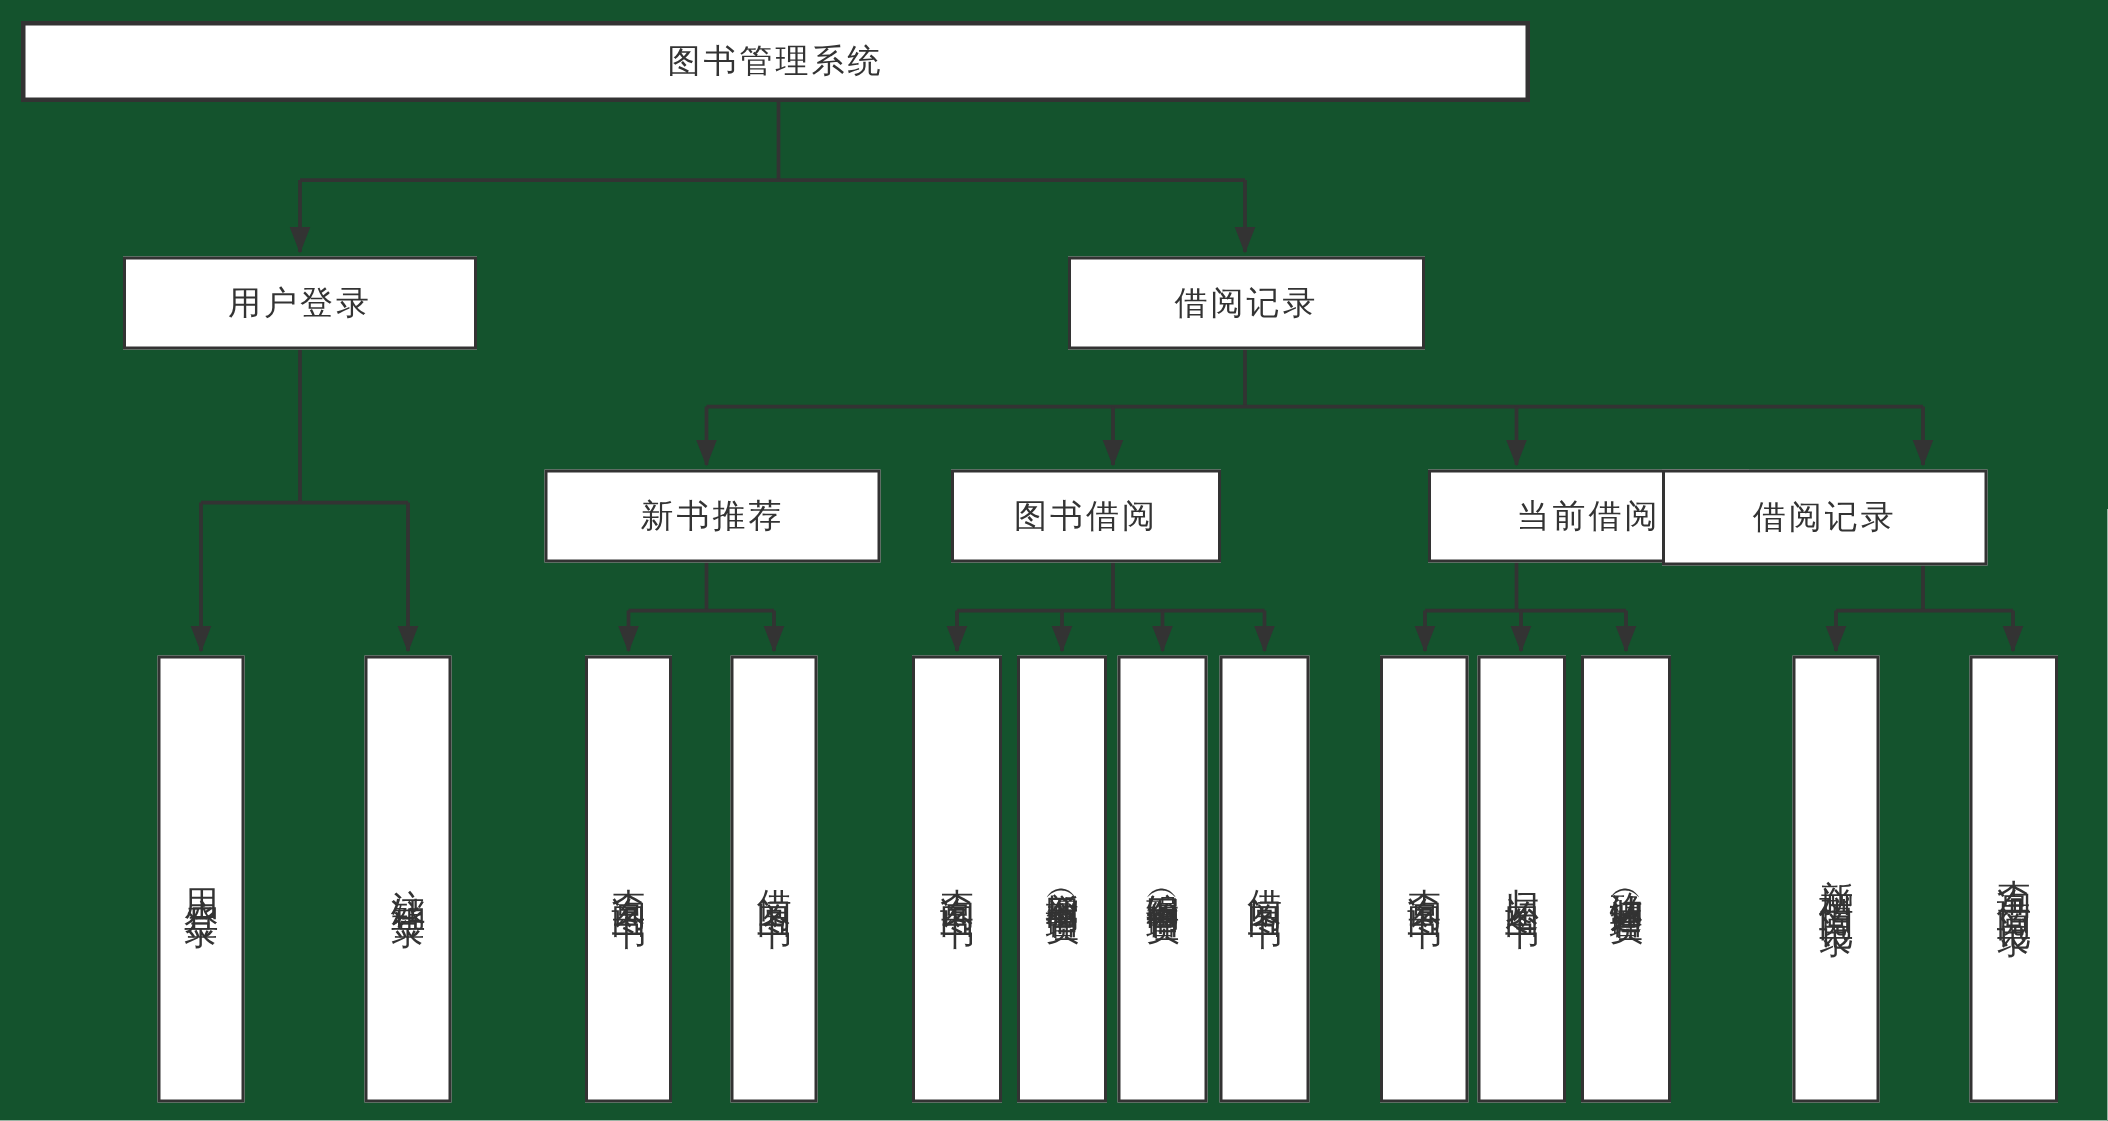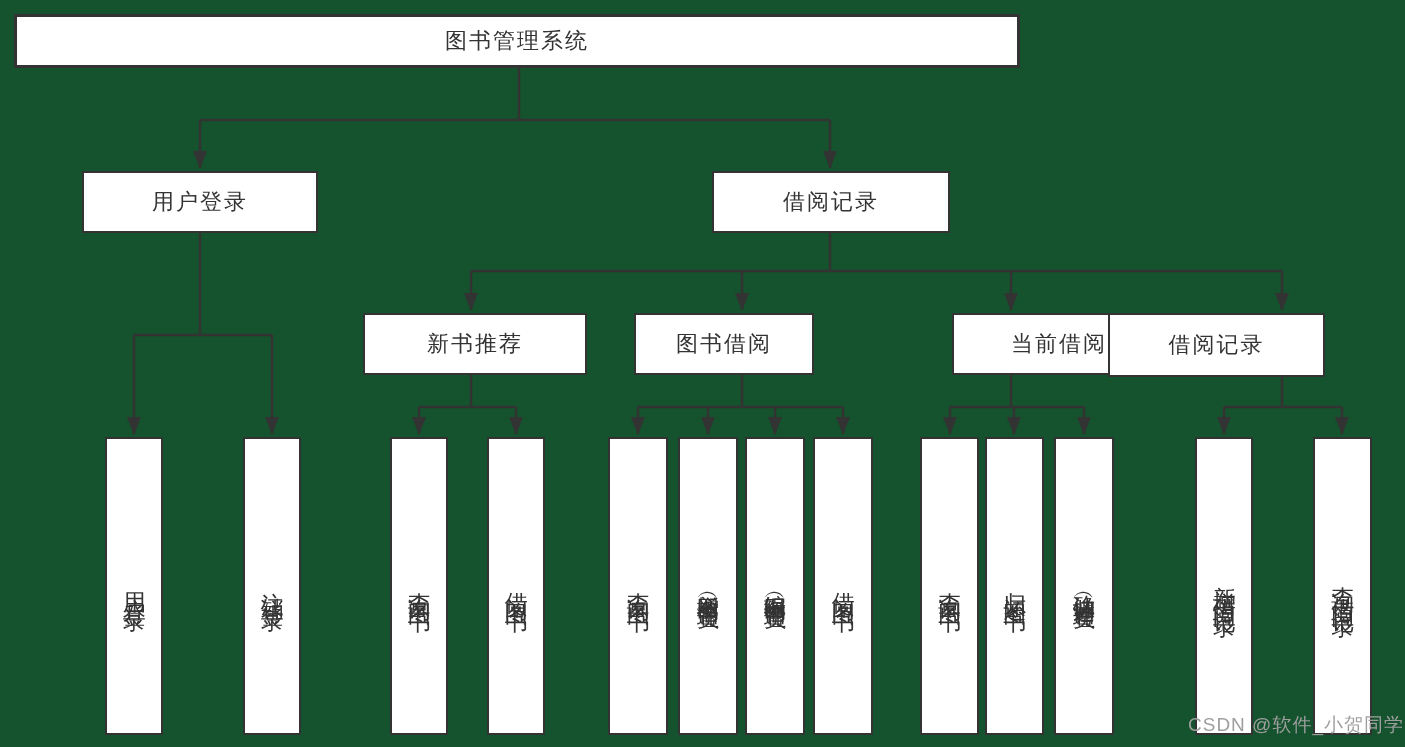--- a/index.html
+++ b/index.html
@@ -165,15 +165,14 @@
     <span class="vtext">确认归还（管理员）</span>
   </div>
 
   <div class="leaf" style="left:1195px;top:437px;width:58px;height:298px;">
     <span class="vtext">新增借阅记录</span>
   </div>
   <div class="leaf" style="left:1313px;top:437px;width:59px;height:298px;">
     <span class="vtext">查询借阅记录</span>
   </div>
 
-  <div class="watermark">CSDN @软件_小贺同学</div>
 
 </div>
 
 </body></html>

